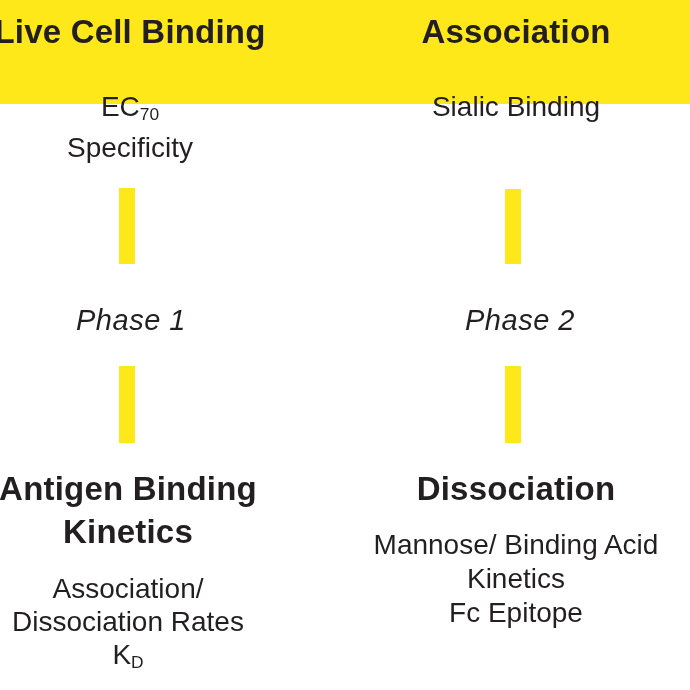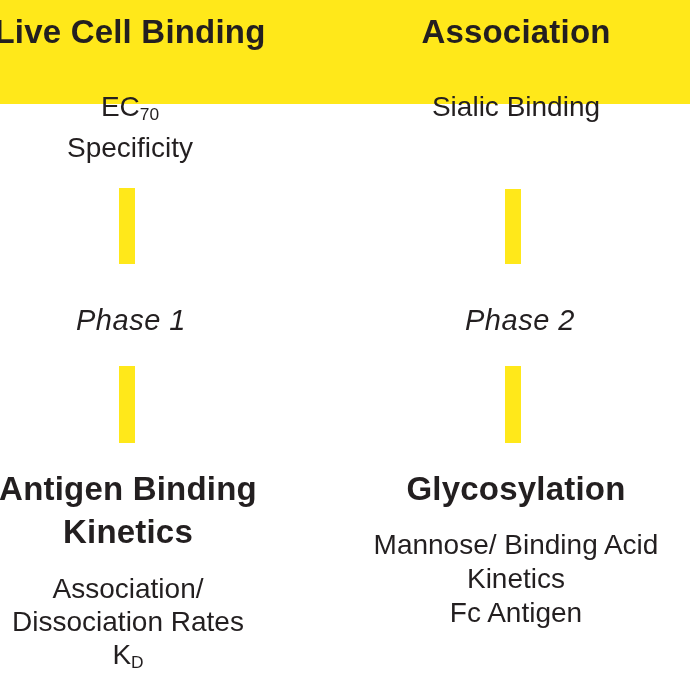--- a/index.html
+++ b/index.html
@@ -81,20 +81,20 @@
   <div class="txt title bl-title">
     <div>Antigen Binding</div>
     <div>Kinetics</div>
   </div>
   <div class="txt body-text bl-body">
     <div>Association/</div>
     <div>Dissociation Rates</div>
     <div><span>K</span><span class="sub">D</span></div>
   </div>
 
-  <div class="txt title br-title">Glycosylation</div>
+  <div class="txt title br-title">Dissociation</div>
   <div class="txt body-text br-body">
     <div>Mannose/ Binding Acid</div>
     <div>Kinetics</div>
-    <div>Fc Antigen</div>
+    <div>Fc Epitope</div>
   </div>
 
 </div>
 
 </body></html>

